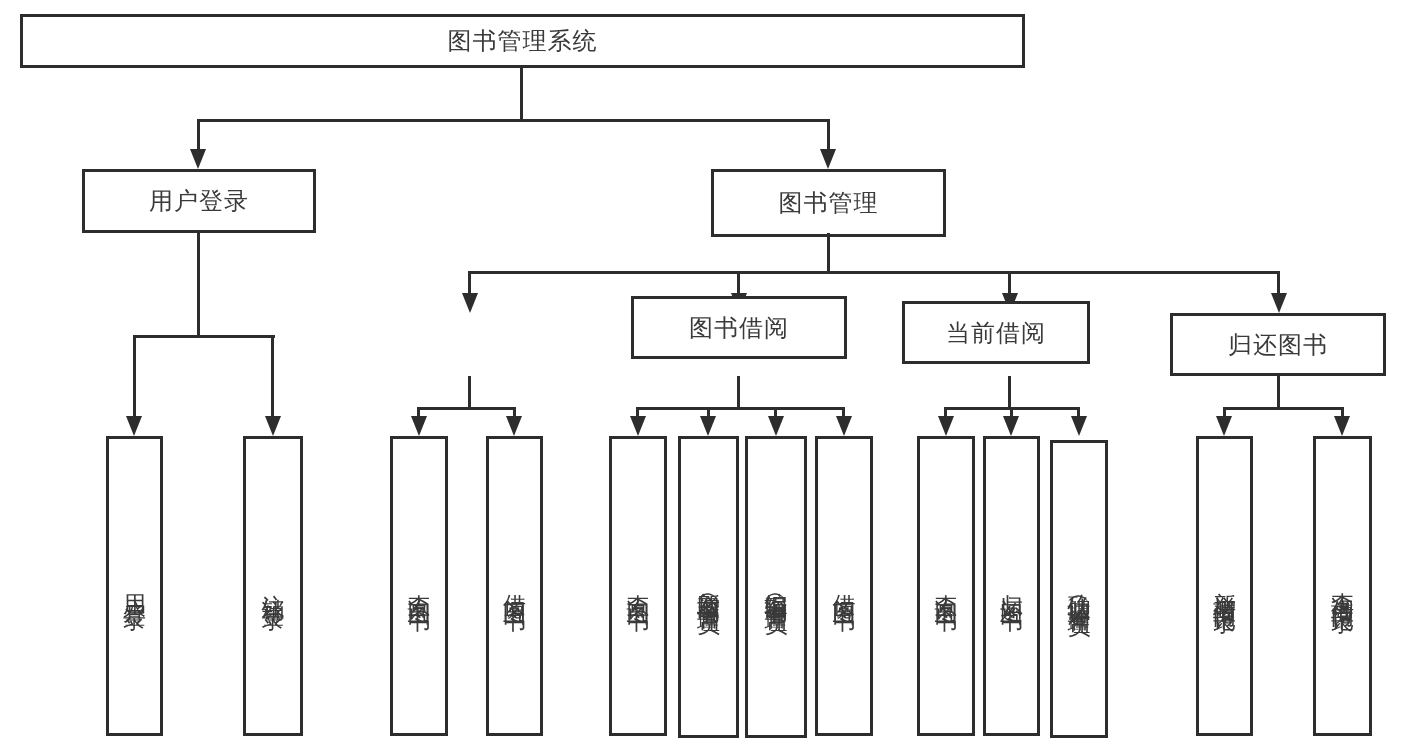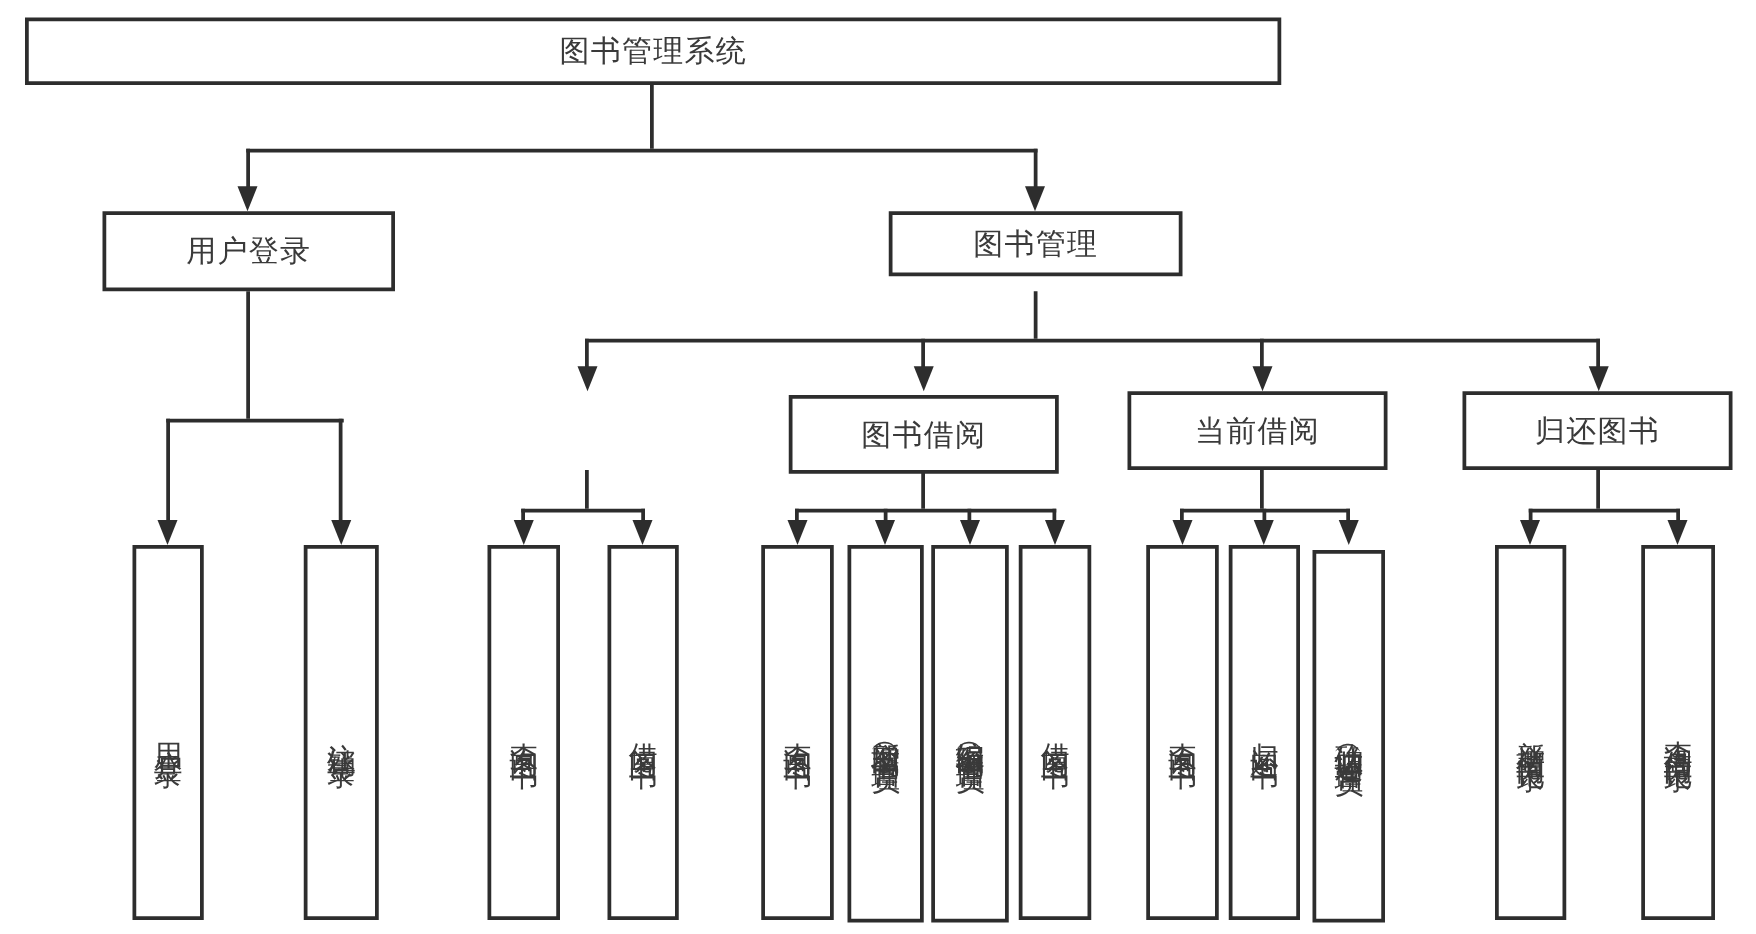--- a/index.html
+++ b/index.html
@@ -43,21 +43,21 @@
   <div class="vline" style="left:520px;top:68px;height:51px;"></div>
   <div class="hline" style="left:197px;top:119px;width:633px;"></div>
   <div class="vline" style="left:197px;top:119px;height:32px;"></div>
   <div class="arrow" style="left:190px;top:149px;"></div>
   <div class="vline" style="left:827px;top:119px;height:32px;"></div>
   <div class="arrow" style="left:820px;top:149px;"></div>
 
   <div class="box" style="left:82px;top:169px;width:234px;height:64px;">
     <span>用户登录</span>
   </div>
-  <div class="box" style="left:711px;top:169px;width:235px;height:52px;">
+  <div class="box" style="left:711px;top:169px;width:235px;height:68px;">
     <span>图书管理</span>
   </div>
 
   <div class="vline" style="left:197px;top:233px;height:102px;"></div>
   <div class="hline" style="left:133px;top:335px;width:142px;"></div>
   <div class="vline" style="left:133px;top:335px;height:83px;"></div>
   <div class="arrow" style="left:126px;top:416px;"></div>
   <div class="vline" style="left:271px;top:335px;height:83px;"></div>
   <div class="arrow" style="left:265px;top:416px;"></div>
 
@@ -65,24 +65,24 @@
   <div class="hline" style="left:468px;top:271px;width:812px;"></div>
   <div class="vline" style="left:468px;top:271px;height:26px;"></div>
   <div class="arrow" style="left:462px;top:293px;"></div>
   <div class="vline" style="left:737px;top:271px;height:26px;"></div>
   <div class="arrow" style="left:731px;top:293px;"></div>
   <div class="vline" style="left:1008px;top:271px;height:26px;"></div>
   <div class="arrow" style="left:1002px;top:293px;"></div>
   <div class="vline" style="left:1277px;top:271px;height:26px;"></div>
   <div class="arrow" style="left:1271px;top:293px;"></div>
 
-  <div class="box" style="left:631px;top:316px;width:216px;height:63px;">
+  <div class="box" style="left:631px;top:296px;width:216px;height:63px;">
     <span>图书借阅</span>
   </div>
-  <div class="box" style="left:902px;top:313px;width:208px;height:63px;">
+  <div class="box" style="left:902px;top:301px;width:188px;height:63px;">
     <span>当前借阅</span>
   </div>
   <div class="box" style="left:1170px;top:313px;width:216px;height:63px;">
     <span>归还图书</span>
   </div>
 
   <div class="vline" style="left:468px;top:376px;height:31px;"></div>
   <div class="hline" style="left:417px;top:407px;width:99px;"></div>
   <div class="vline" style="left:417px;top:407px;height:13px;"></div>
   <div class="arrow" style="left:411px;top:416px;"></div>

